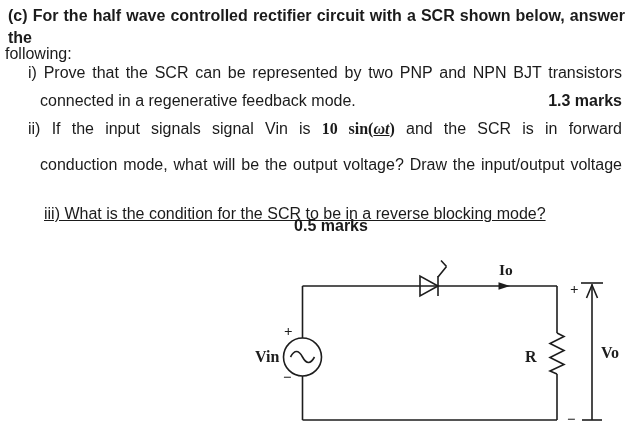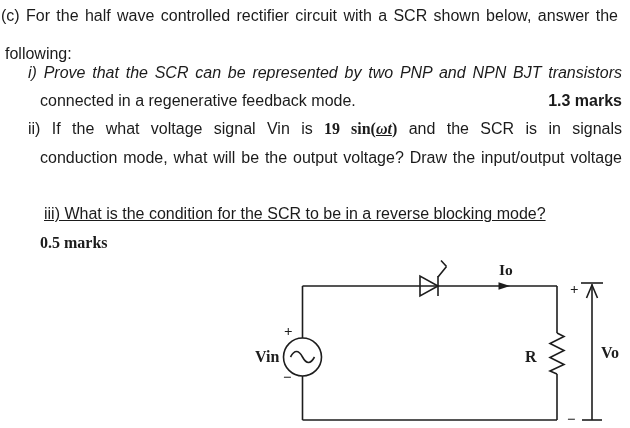--- a/index.html
+++ b/index.html
@@ -40,43 +40,43 @@
     font-family: "Liberation Serif", serif;
     font-weight: 700;
     fill: #1d1d1d;
   }
 </style>
 </head>
 <body>
 
 <div class="page">
 
-  <div class="tline just" style="left:1px; top:5px; width:617px;">(c) For the half wave controlled rectifier circuit with a SCR shown below, answer the</div>
+  <div class="tline just" style="left:8px; top:5px; width:617px;font-weight:bold;">(c) For the half wave controlled rectifier circuit with a SCR shown below, answer the</div>
 
   <div class="tline" style="left:5px; top:33px;margin-top:10px;">following:</div>
 
-  <div class="tline just" style="left:28px; top:62px; width:594px;font-style:italic;">i) Prove that the SCR can be represented by two PNP and NPN BJT transistors</div>
+  <div class="tline just" style="left:28px; top:62px; width:594px;">i) Prove that the SCR can be represented by two PNP and NPN BJT transistors</div>
 
   <div class="tline flexline" style="left:40px; top:90px; width:582px;">
     <span>connected in a regenerative feedback mode.</span>
     <span class="bold">1.3 marks</span>
   </div>
 
   <div class="tline just" style="left:28px; top:118px; width:594px;">
-    <span>ii) If the what voltage signal Vin is </span><span class="mathtex">19 sin(</span><span class="mathtex mathvar">ωt</span><span class="mathtex">)</span><span> and the SCR is in signals</span>
+    <span>ii) If the input signals signal Vin is </span><span class="mathtex">10 sin(</span><span class="mathtex mathvar">ωt</span><span class="mathtex">)</span><span> and the SCR is in forward</span>
   </div>
 
-  <div class="tline just" style="left:40px; top:147px; width:582px;">conduction mode, what will be the output voltage? Draw the input/output voltage</div>
+  <div class="tline just" style="left:40px; top:154px; width:582px;">conduction mode, what will be the output voltage? Draw the input/output voltage</div>
 
   <div class="tline flexline" style="left:40px; top:175px; width:582px;">
   </div>
 
   <div class="tline" style="left:44px; top:203px;text-decoration:underline;">iii) What is the condition for the SCR to be in a reverse blocking mode?</div>
 
-  <div class="tline bold" style="left:40px; top:232px; width:582px; text-align:left;font-family:Liberation Serif, serif;">0.5 marks</div>
+  <div class="tline bold" style="left:40px; top:215px; width:582px; text-align:center;">0.5 marks</div>
 
   <svg class="circuit-svg" width="630" height="178" viewBox="0 250 630 178">
 
     <path class="wire" d="M302.5,286 H557"></path>
     <path class="wire" d="M302.5,286 V338"></path>
     <path class="wire" d="M302.5,376 V420"></path>
     <path class="wire" d="M302.5,420 H557"></path>
     <path class="wire" d="M557,286 V333"></path>
     <path class="wire" d="M557,374 V420"></path>
 

